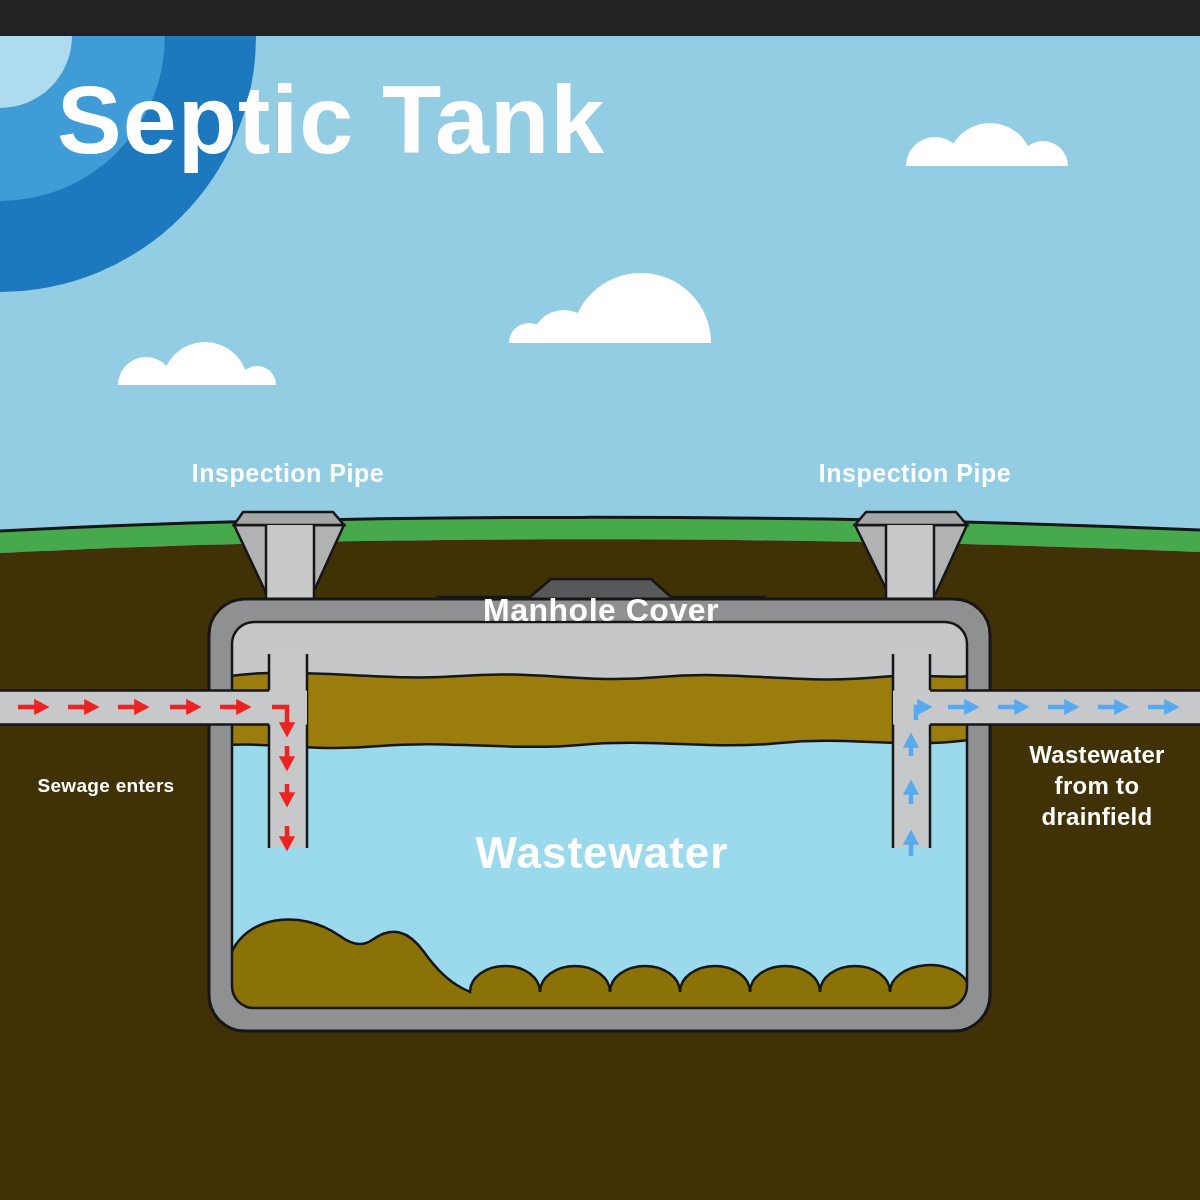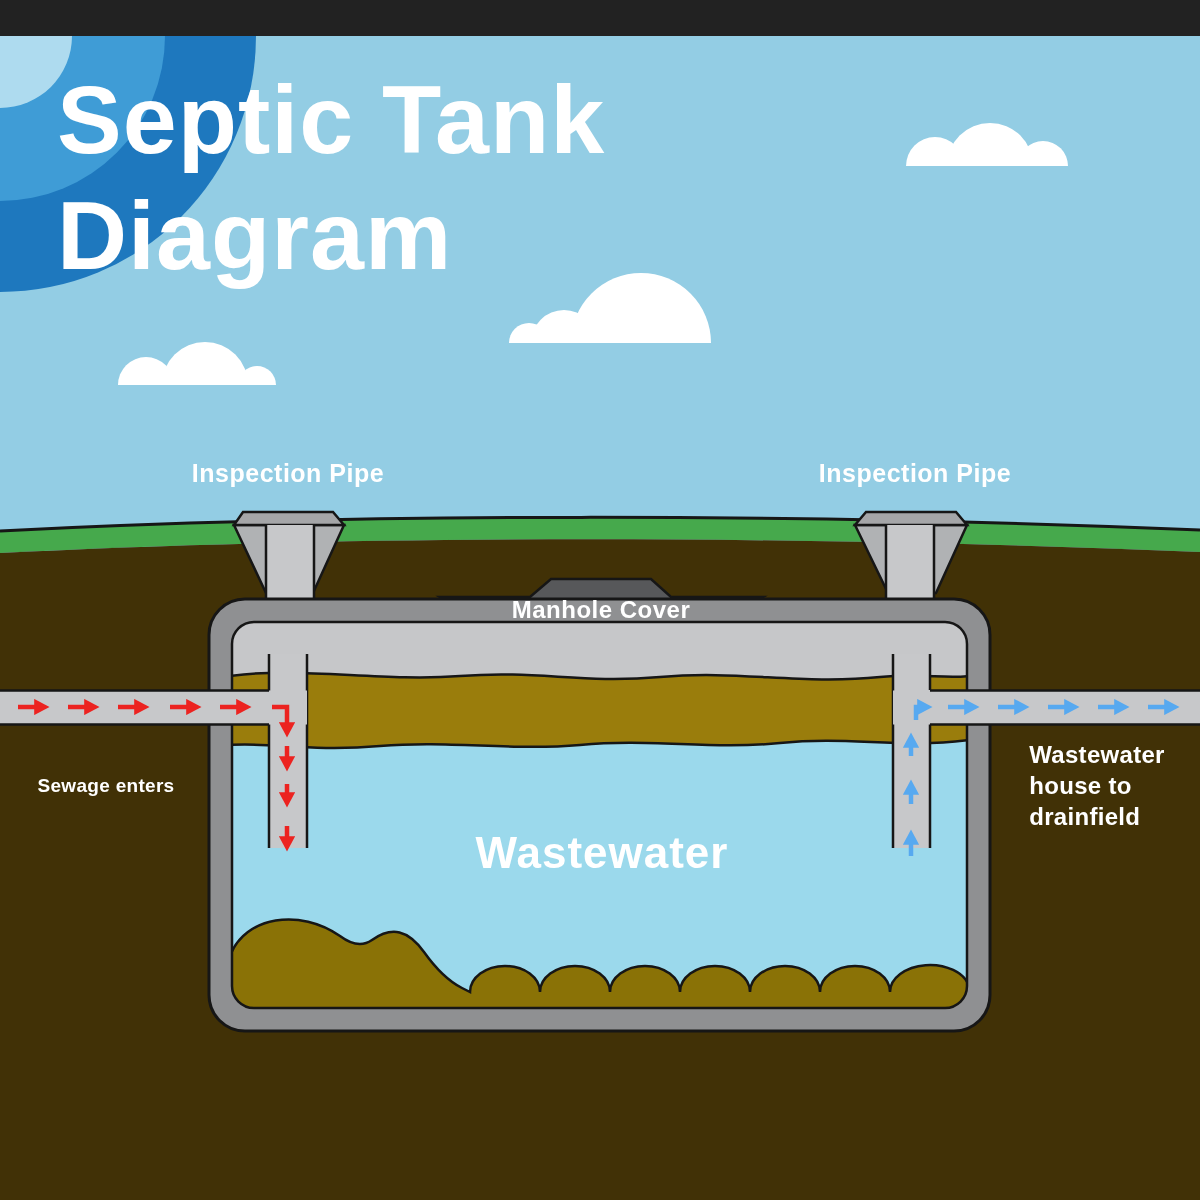--- a/index.html
+++ b/index.html
@@ -12,24 +12,24 @@
   html,body{margin:0;padding:0;background:#222;}
   .scene{
     position:relative;width:1200px;height:1200px;overflow:hidden;
     font-family:Liberation Sans, sans-serif;
     background:var(--sky);
     margin-top:36px;
   }
   .scene svg{position:absolute;left:0;top:0;}
   .lbl{
     position:absolute;transform:translate(-50%,-50%);
-    color:var(--text);font-weight:bold;text-align:left;white-space:nowrap;
+    color:var(--text);font-weight:bold;text-align:center;white-space:nowrap;
   }
   .lbl-inspection{font-size:25px;letter-spacing:.5px;}
-  .lbl-manhole{font-size:24px;letter-spacing:.5px;}
+  .lbl-manhole{font-size:32px;letter-spacing:.5px;}
   .lbl-scum{font-size:44px;letter-spacing:1px;}
   .lbl-wastewater{font-size:44px;letter-spacing:1px;}
   .lbl-caption{font-size:19px;line-height:31px;letter-spacing:.3px;}
   .lbl-caption-out{font-size:24px;line-height:31px;letter-spacing:.3px;}
   .title{
     position:absolute;left:57px;top:26px;color:var(--text);
     font-size:97px;line-height:116px;font-weight:800;letter-spacing:1px;
   }
 </style>
 </head>
@@ -157,35 +157,34 @@
       <line x1="948" y1="671" x2="966" y2="671" marker-end="url(#headBlue)"></line>
       <line x1="998" y1="671" x2="1016" y2="671" marker-end="url(#headBlue)"></line>
       <line x1="1048" y1="671" x2="1066" y2="671" marker-end="url(#headBlue)"></line>
       <line x1="1098" y1="671" x2="1116" y2="671" marker-end="url(#headBlue)"></line>
       <line x1="1148" y1="671" x2="1166" y2="671" marker-end="url(#headBlue)"></line>
     </g>
   </svg>
 
   <div class="title">
     <div>Septic Tank</div>
-    <div>Diagram</div>
   </div>
 
   <div class="lbl lbl-inspection" style="left:288px;top:437px;">Inspection Pipe</div>
 
   <div class="lbl lbl-inspection" style="left:915px;top:437px;">Inspection Pipe</div>
 
   <div class="lbl lbl-manhole" style="left:601px;top:574px;">Manhole Cover</div>
 
 
   <div class="lbl lbl-wastewater" style="left:602px;top:817px;">Wastewater</div>
 
   <div class="lbl lbl-caption" style="left:106px;top:749px;">
     <div>Sewage enters</div>
   </div>
 
   <div class="lbl lbl-caption-out" style="left:1097px;top:749px;">
     <div>Wastewater</div>
-    <div>house to</div>
+    <div>from to</div>
     <div>drainfield</div>
   </div>
 
 </div>
 
 </body></html>

